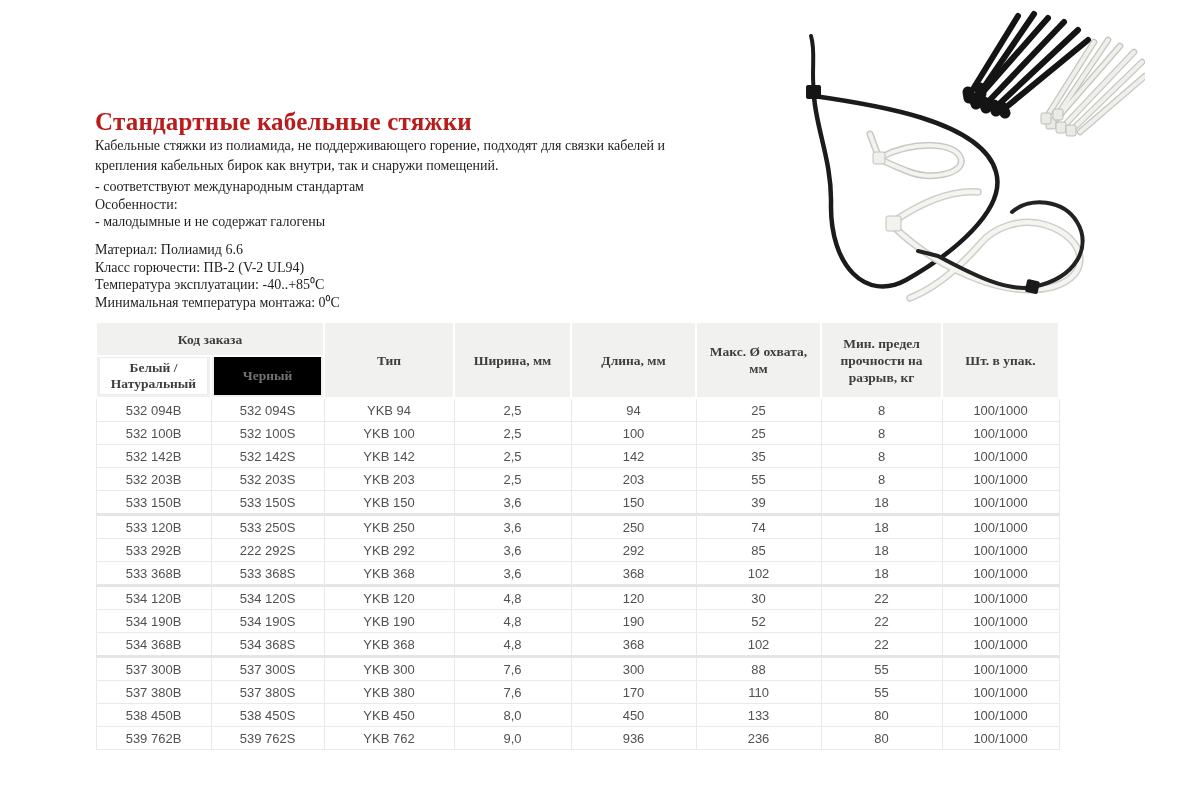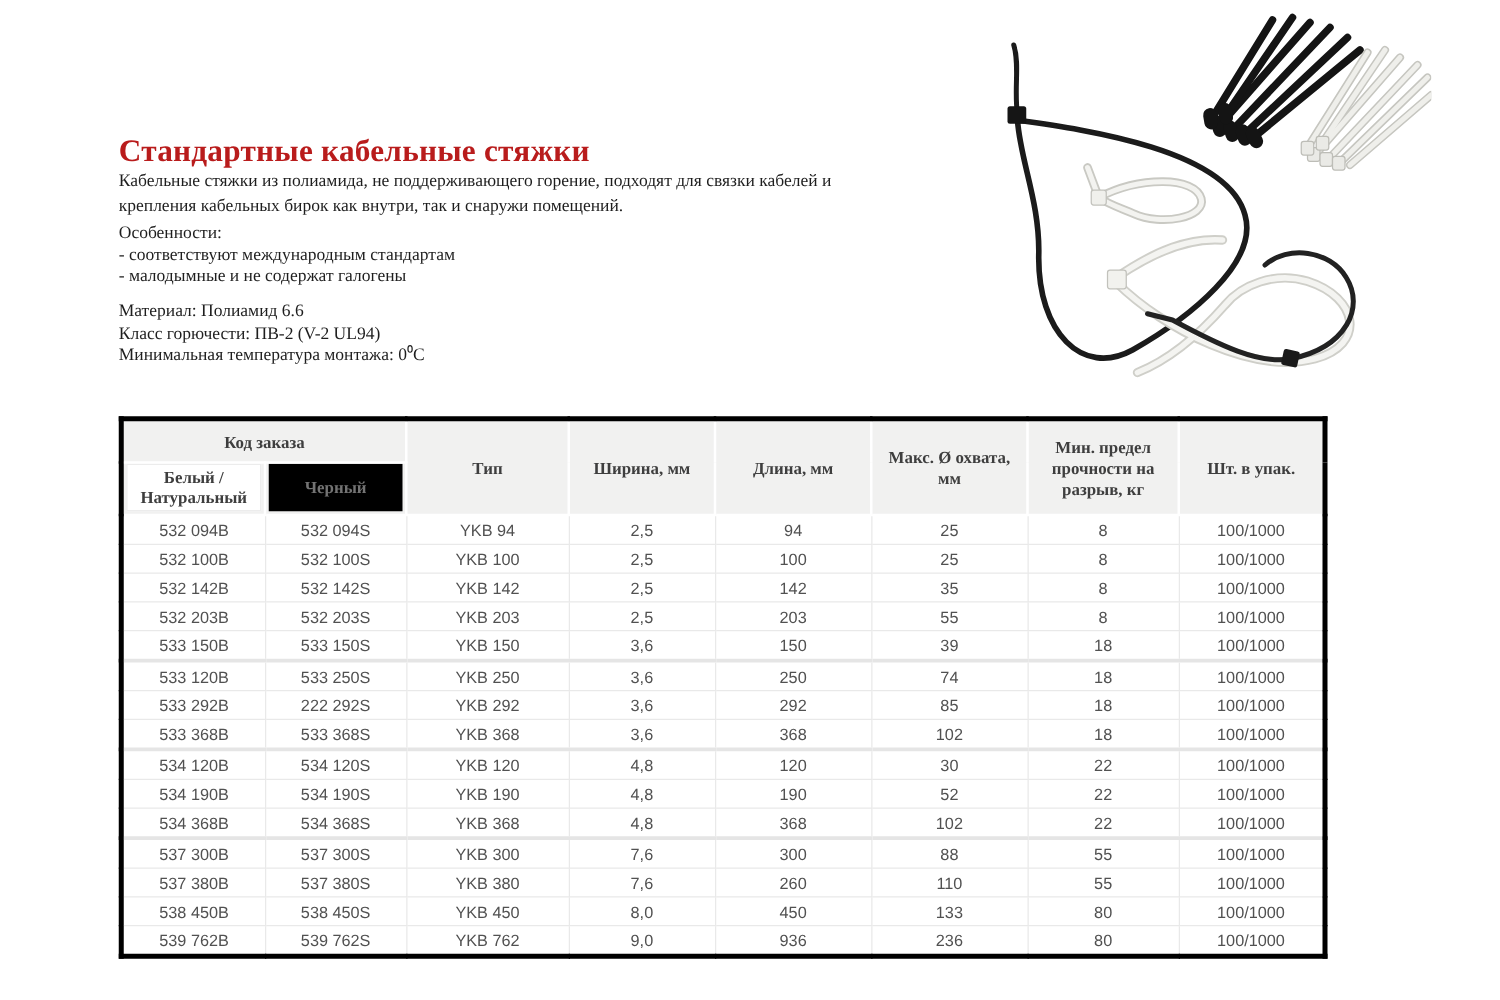--- a/index.html
+++ b/index.html
@@ -59,25 +59,25 @@
     left: 790px;
     top: 8px;
     width: 355px;
     height: 325px;
   }
 
   
   .spec-table {
     position: absolute;
     left: 95px;
-    top: 333px;
+    top: 321px;
     width: 963px;
     border-collapse: collapse;
     table-layout: fixed;
-    border: 4px solid #000000;
+    border: 1px solid #000000;
   }
   .spec-table th {
     background: #f1f1f0;
     border: 2px solid #ffffff;
     font-family: "Liberation Serif", serif;
     font-size: 13.5px;
     font-weight: bold;
     color: #3e3e3e;
     text-align: center;
     vertical-align: middle;
@@ -125,28 +125,29 @@
   }
 </style>
 </head>
 <body>
 
 <h1 class="page-title">Стандартные кабельные стяжки</h1>
 
 <p class="description">Кабельные стяжки из полиамида, не поддерживающего горение, подходят для связки кабелей и крепления кабельных бирок как внутри, так и снаружи помещений.</p>
 
 <div class="features">
+  <div>- соответствуют международным стандартам</div>
   <div>Особенности:</div>
-  <div>- соответствуют международным стандартам</div>
   <div>- малодымные и не содержат галогены</div>
 </div>
 
 <div class="specs">
   <div>Материал: Полиамид 6.6</div>
   <div>Класс горючести: ПВ-2 (V-2 UL94)</div>
+  <div>Температура эксплуатации: -40..+85⁰С</div>
   <div>Минимальная температура монтажа: 0⁰С</div>
 </div>
 
 <svg class="photo" viewBox="0 0 355 325" xmlns="http://www.w3.org/2000/svg">
 
   <g>
     <path d="M 24 88 C 80 96 192 112 206 164 C 217 202 162 246 116 272 C 76 294 40 258 41 196 C 42 154 26 120 24 88" fill="none" stroke="#1b1b1b" stroke-width="4.5" stroke-linecap="round"></path>
     <path d="M 24 84 C 21 62 26 44 21 28" fill="none" stroke="#1b1b1b" stroke-width="4" stroke-linecap="round"></path>
     <rect x="16" y="77" width="15" height="14" fill="#151515" rx="2"></rect>
   </g>
@@ -359,21 +360,21 @@
         <td>300</td>
         <td>88</td>
         <td>55</td>
         <td>100/1000</td>
       </tr>
       <tr>
         <td>537 380B</td>
         <td>537 380S</td>
         <td>YKB 380</td>
         <td>7,6</td>
-        <td>260</td>
+        <td>170</td>
         <td>110</td>
         <td>55</td>
         <td>100/1000</td>
       </tr>
       <tr>
         <td>538 450B</td>
         <td>538 450S</td>
         <td>YKB 450</td>
         <td>8,0</td>
         <td>450</td>

